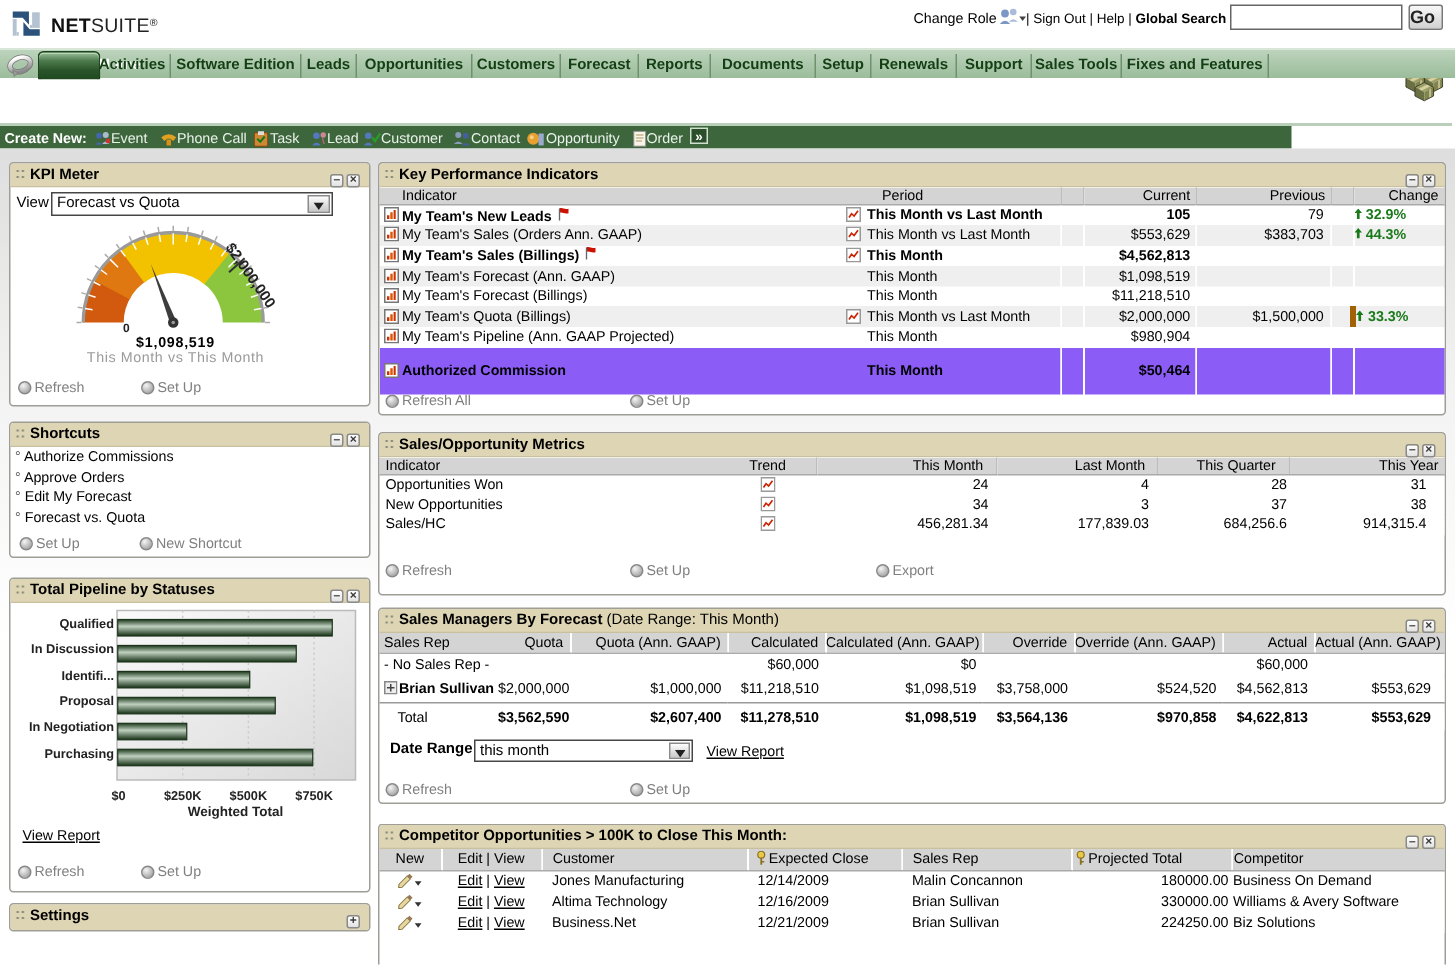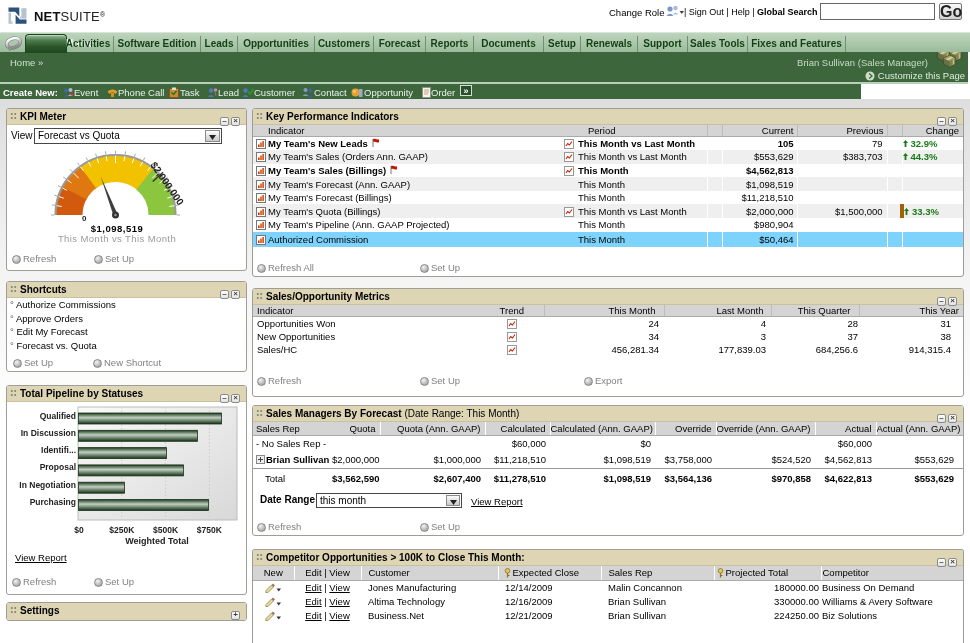--- a/index.html
+++ b/index.html
@@ -5,21 +5,21 @@
 * { margin:0; padding:0; box-sizing:border-box; }
 html,body { width:970px; height:643px; overflow:hidden; }
 body { font-family:"Liberation Sans", sans-serif; font-size:9.5px; background:#fff; position:relative; }
 .abs { position:absolute; white-space:nowrap; }
 #page { position:absolute; top:0; left:0; width:970px; height:643px; background:#fff; }
 
 #topbar { position:absolute; top:0; left:0; width:970px; height:32px; background:#fff; }
 #logotext { position:absolute; left:34px; top:9px; font-size:13px; font-weight:bold; color:#111; letter-spacing:0.2px; }
 #logotext .lt2 { font-weight:normal; color:#222; }
 #gsinput { position:absolute; left:820px; top:3px; width:115px; height:17px; border:1px solid #666; background:#fff; }
-#gobtn { position:absolute; left:939px; top:3px; width:23px; height:17px; line-height:15px; text-align:left; background:linear-gradient(#f8f8f8,#d0d0d0); border:1px solid #777; border-radius:2px; font-size:16px; font-weight:bold; color:#222; }
+#gobtn { position:absolute; left:939px; top:3px; width:23px; height:17px; line-height:15px; text-align:left; background:linear-gradient(#f8f8f8,#d0d0d0); border:1px solid #777; border-radius:2px; font-size:12px; font-weight:bold; color:#222; }
 
 #tabbar { position:absolute; top:32px; left:0; width:970px; height:20px; z-index:3; background:linear-gradient(#bdd4bd,#9bbc9b); border-top:1px solid #d8e6d8; }
 .tab { position:absolute; top:3px; height:16px; line-height:16px; font-weight:bold; color:#143f14; font-size:10px; text-align:center; border-right:1px solid #6e926e; }
 #tabhome { position:absolute; left:25px; top:1px; width:38px; height:19px; line-height:18px; background:linear-gradient(#9cc09c,#4e7c4e 30%,#2a552a 65%,#1f481f); color:#fff; font-weight:bold; font-size:10px; text-align:center; border-radius:4px 4px 0 0; border:1px solid #1d451d; border-bottom:none; box-shadow:inset 0 1px 0 #b8d8b8;padding-left:40px; }
 
 #greenbar { position:absolute; top:52px; left:0; width:968px; height:30px; background:#3d663d; }
 #greensep { position:absolute; top:82px; left:0; width:968px; height:2px; background:#b9cfb9; }
 #createbar { position:absolute; top:84px; left:0; width:861px; height:15px; background:#3d663d; color:#e9f2e9; }
 #createbar .cn { position:absolute; top:3px; height:11px; line-height:11px; }
 #cnmore { position:absolute; left:460px; top:1px; width:12px; height:11px; background:#2a4f2a; border:1px solid #cfe0cf; color:#fff; text-align:center; line-height:10px; font-size:9px; font-weight:bold; }
@@ -111,28 +111,20 @@
     <div class="tab" style="left:374px;width:52px;">Forecast</div>
     <div class="tab" style="left:426px;width:48px;">Reports</div>
     <div class="tab" style="left:474px;width:70px;">Documents</div>
     <div class="tab" style="left:544px;width:37px;">Setup</div>
     <div class="tab" style="left:581px;width:57px;">Renewals</div>
     <div class="tab" style="left:638px;width:50px;">Support</div>
     <div class="tab" style="left:688px;width:60px;">Sales Tools</div>
     <div class="tab" style="left:748px;width:98px;">Fixes and Features</div>
   </div>
 
-  <div id="greenbar">
-    <div class="abs" style="left:10px;top:5px;color:#cfe2cf;">Home »</div>
-    <div class="abs" style="right:40px;top:5px;color:#c8dcc8;">Brian Sullivan (Sales Manager)</div>
-    <div class="abs" style="right:3px;top:18px;color:#dcead9;"><svg width="10" height="10" style="vertical-align:-2px">
-          <circle cx="5" cy="5" r="4.5" fill="#cddfc9"></circle>
-          <path d="M4.2 2.5 L7 5 L4.2 7.5" fill="none" stroke="#3d663d" stroke-width="1.3"></path>
-        </svg> Customize this Page</div>
-  </div>
   <svg width="27" height="28" style="position:absolute;left:936px;top:41px;">
       <polygon points="13.5,2.0 19.7,5.2 13.5,8.4 7.3,5.2" fill="#9aa065"></polygon>
       <polygon points="15.7,3.2 17.9,4.3 11.7,7.5 9.5,6.4" fill="#d6cfa2"></polygon>
       <polygon points="7.3,5.2 13.5,8.4 13.5,14.2 7.3,11.0" fill="#6b7044"></polygon>
       <polygon points="13.5,8.4 19.7,5.2 19.7,11.0 13.5,14.2" fill="#80854f"></polygon>
       <polygon points="16.7,6.7 18.1,6.0 18.1,11.8 16.7,12.5" fill="#c2bb8e"></polygon>
       <polygon points="13.5,2.0 19.7,5.2 19.7,11.0 13.5,14.2 7.3,11.0 7.3,5.2" fill="none" stroke="#3a3a24" stroke-width="0.6"></polygon>
       <polygon points="19.5,7.999999999999999 25.7,11.2 19.5,14.399999999999999 13.3,11.2" fill="#9aa065"></polygon>
       <polygon points="21.7,9.2 23.9,10.299999999999999 17.7,13.5 15.5,12.399999999999999" fill="#d6cfa2"></polygon>
       <polygon points="13.3,11.2 19.5,14.399999999999999 19.5,20.2 13.3,17.0" fill="#6b7044"></polygon>
@@ -522,21 +514,21 @@
                 </svg></td>
               <td style="">My Team's Pipeline (Ann. GAAP Projected)</td>
               <td></td>
               <td style="">This Month</td>
               <td style="border-left:1px solid #fff;"></td>
               <td class="rt" style="padding-right:3px;border-left:1px solid #fff;">$980,904</td>
               <td class="rt" style="padding-right:4px;border-left:1px solid #fff;"></td>
               <td style="border-left:1px solid #fff;"></td>
               <td style="border-left:1px solid #fff;padding-left:0px;color:#1a7a1a;font-weight:bold;"></td>
             </tr>
-            <tr style="background:#7dd3fc;height:15px;">
+            <tr style="background:#8b5cf6;height:31px;font-weight:bold;">
               <td class="ct"><svg width="10" height="10" style="vertical-align:-2px">
                   <rect x="0.5" y="0.5" width="9" height="9" fill="#fff" stroke="#777"></rect>
                   <rect x="2" y="5.5" width="1.6" height="2.5" fill="#cc3300"></rect>
                   <rect x="4.2" y="3.5" width="1.6" height="4.5" fill="#dd5500"></rect>
                   <rect x="6.4" y="2" width="1.4" height="6" fill="#cc3300"></rect>
                 </svg></td>
               <td style="">Authorized Commission</td>
               <td></td>
               <td style="">This Month</td>
               <td style="border-left:1px solid #fff;"></td>

